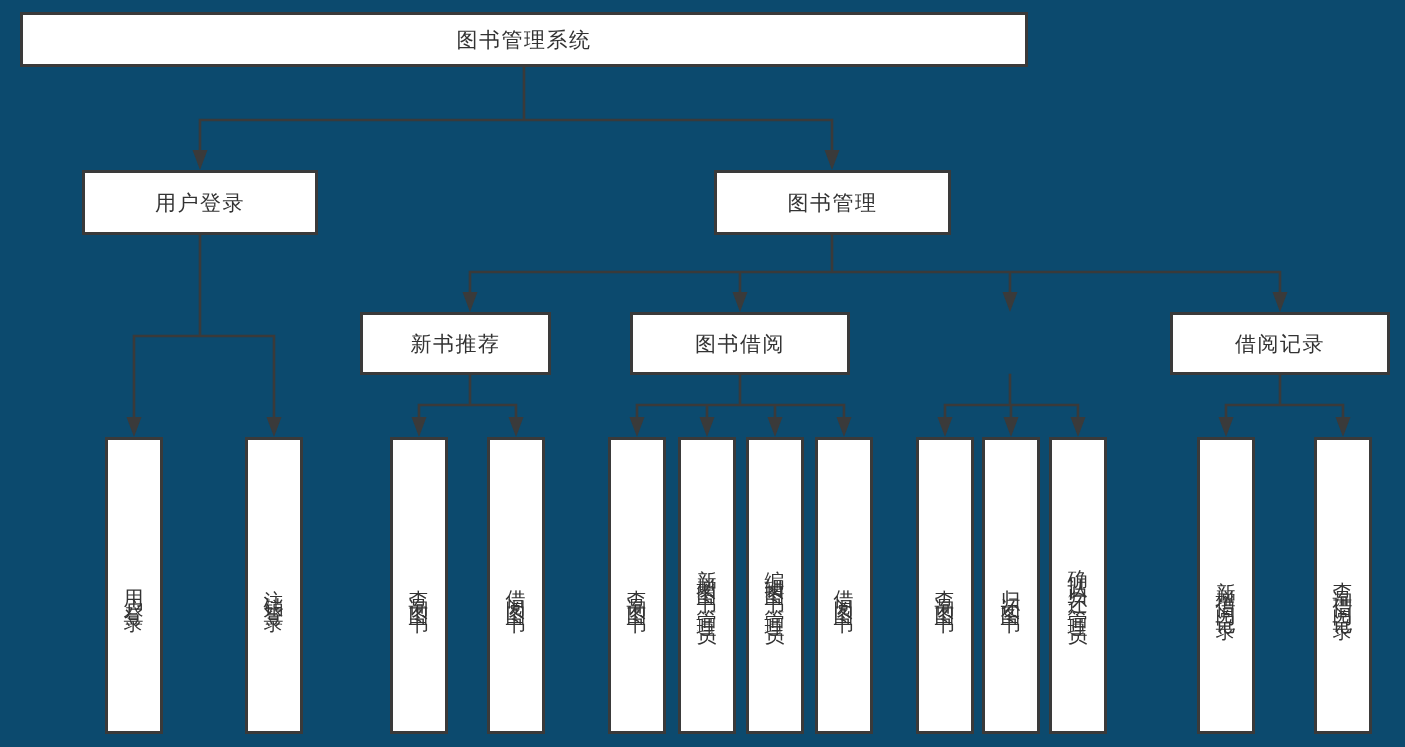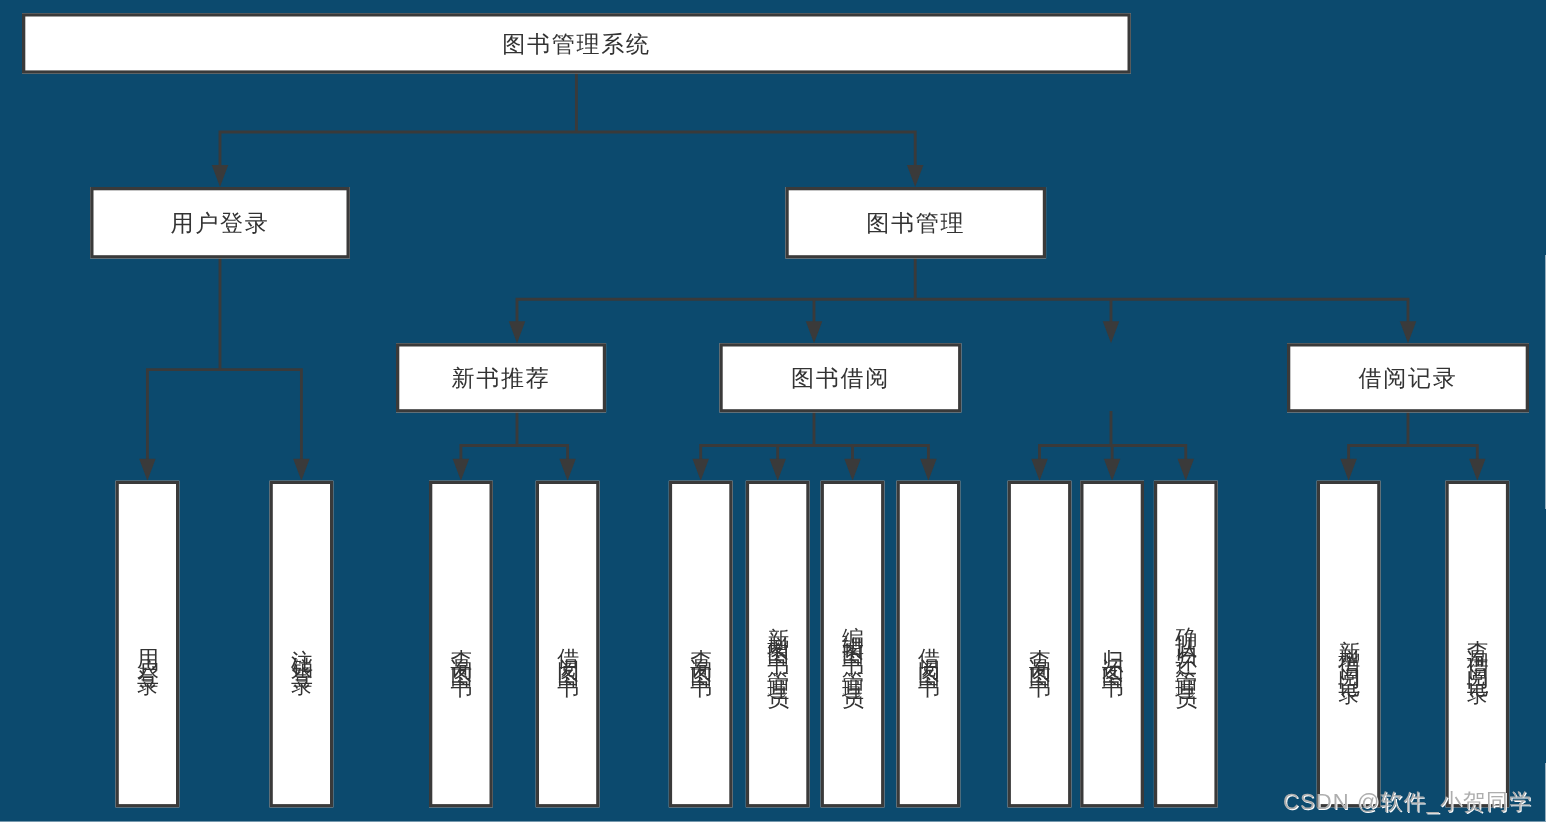--- a/index.html
+++ b/index.html
@@ -73,21 +73,21 @@
       <path d="M1335.5 417 h15 L1343 437 Z"></path>
     </g>
   </svg>
 
   <div class="hbox" style="left:20px;top:12px;width:1008px;height:55px">图书管理系统</div>
 
   <div class="hbox" style="left:82px;top:170px;width:236px;height:65px">用户登录</div>
   <div class="hbox" style="left:714px;top:170px;width:237px;height:65px">图书管理</div>
 
   <div class="hbox" style="left:360px;top:312px;width:191px;height:63px">新书推荐</div>
-  <div class="hbox" style="left:654px;top:312px;width:220px;height:63px">图书借阅</div>
+  <div class="hbox" style="left:630px;top:312px;width:220px;height:63px">图书借阅</div>
   <div class="hbox" style="left:1170px;top:312px;width:220px;height:63px">借阅记录</div>
 
   <div class="vbox" style="left:105px">
     <span class="vtext">用户登录</span>
   </div>
   <div class="vbox" style="left:245px">
     <span class="vtext">注销登录</span>
   </div>
 
   <div class="vbox" style="left:390px">
@@ -120,15 +120,14 @@
     <span class="vtext">确认归还（管理员）</span>
   </div>
 
   <div class="vbox" style="left:1197px">
     <span class="vtext">新增借阅记录</span>
   </div>
   <div class="vbox" style="left:1314px">
     <span class="vtext">查询借阅记录</span>
   </div>
 
-  <div class="watermark">CSDN @软件_小贺同学</div>
 
 </div>
 
 </body></html>

